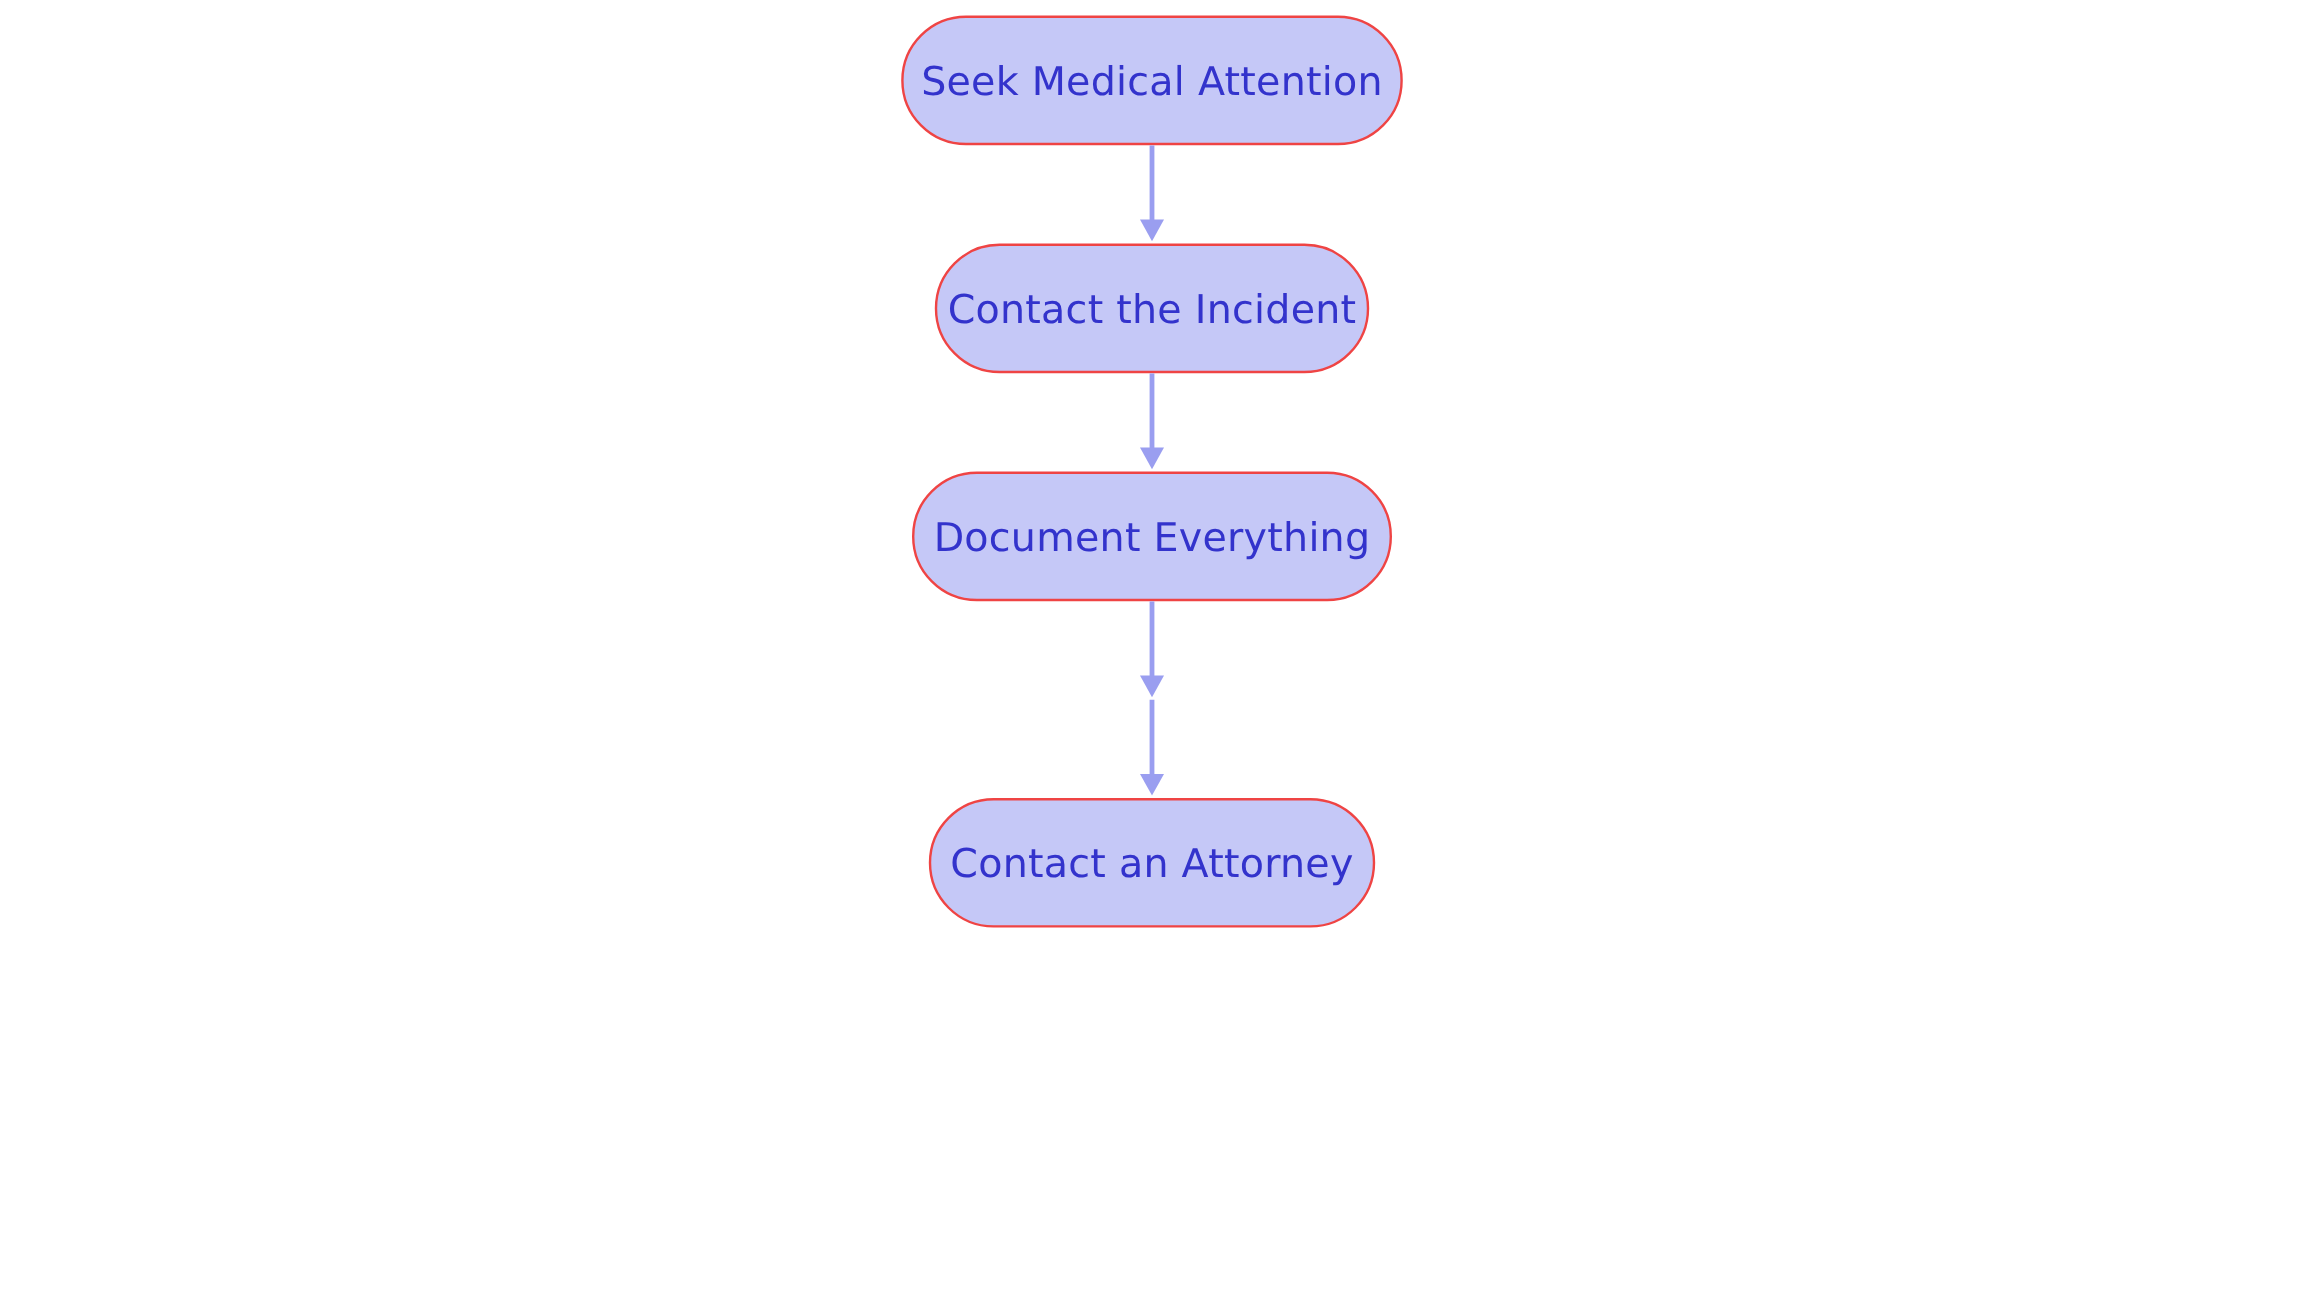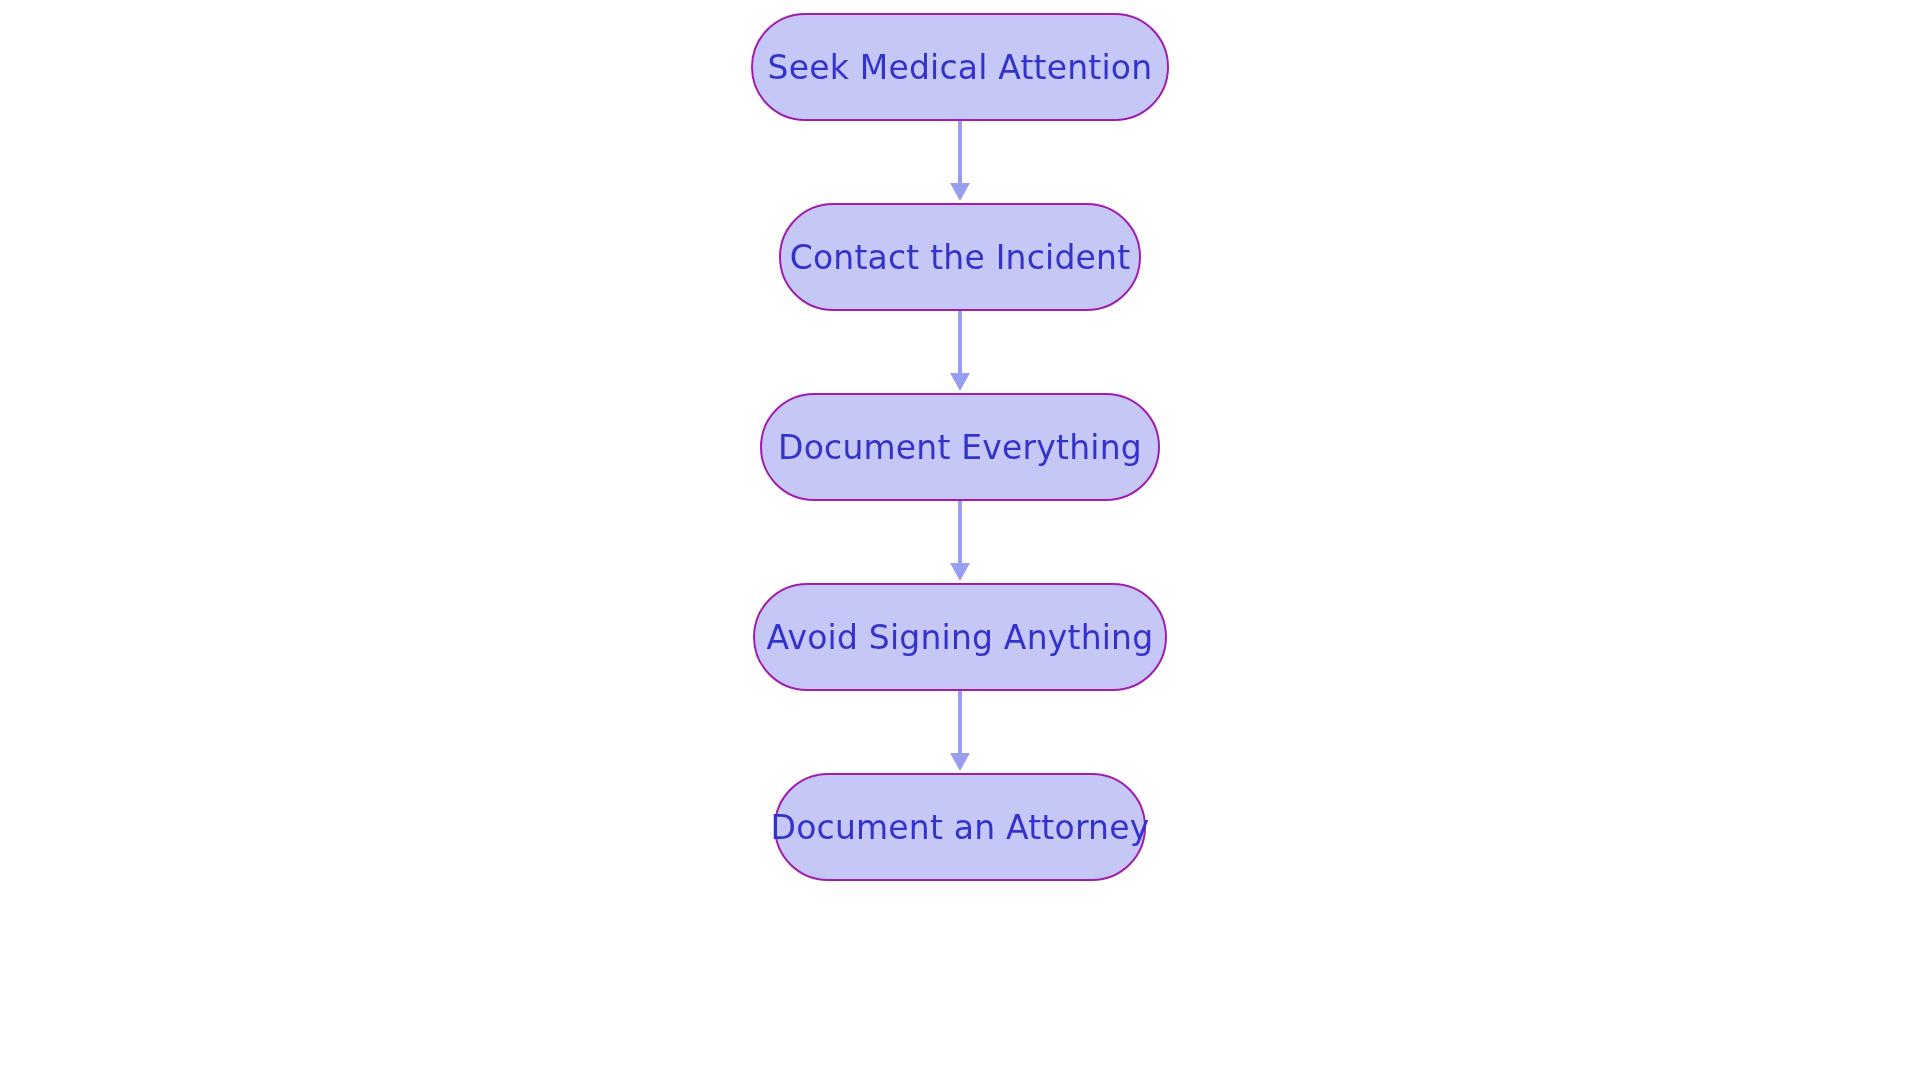--- a/index.html
+++ b/index.html
@@ -29,21 +29,21 @@
     height: 1083px;
     display: flex;
     flex-direction: column;
     align-items: center;
   }
 
   .node {
     box-sizing: border-box;
     height: 108px;
     background: #c5c8f7;
-    border: 2px solid #a21caf;
+    border: 2px solid #ef4444;
     border-radius: 9999px;
     display: flex;
     align-items: center;
     justify-content: center;
     flex: none;
   }
 
   .node-label {
     color: #3333cc;
     font-size: 33px;
@@ -96,27 +96,24 @@
 
     <div class="node node-w3">
       <span class="node-label">Document Everything</span>
     </div>
 
     <svg class="connector" viewBox="0 0 30 82">
       <line x1="15" y1="0" x2="15" y2="64" stroke="#9a9ef0" stroke-width="4"></line>
       <polygon points="5,62 25,62 15,80" fill="#9a9ef0"></polygon>
     </svg>
 
-    <div class="node node-w4">
-      <span class="node-label">Avoid Signing Anything</span>
-    </div>
 
     <svg class="connector" viewBox="0 0 30 82">
       <line x1="15" y1="0" x2="15" y2="64" stroke="#9a9ef0" stroke-width="4"></line>
       <polygon points="5,62 25,62 15,80" fill="#9a9ef0"></polygon>
     </svg>
 
     <div class="node node-w5">
-      <span class="node-label">Document an Attorney</span>
+      <span class="node-label">Contact an Attorney</span>
     </div>
 
   </div>
 </div>
 
 </body></html>

